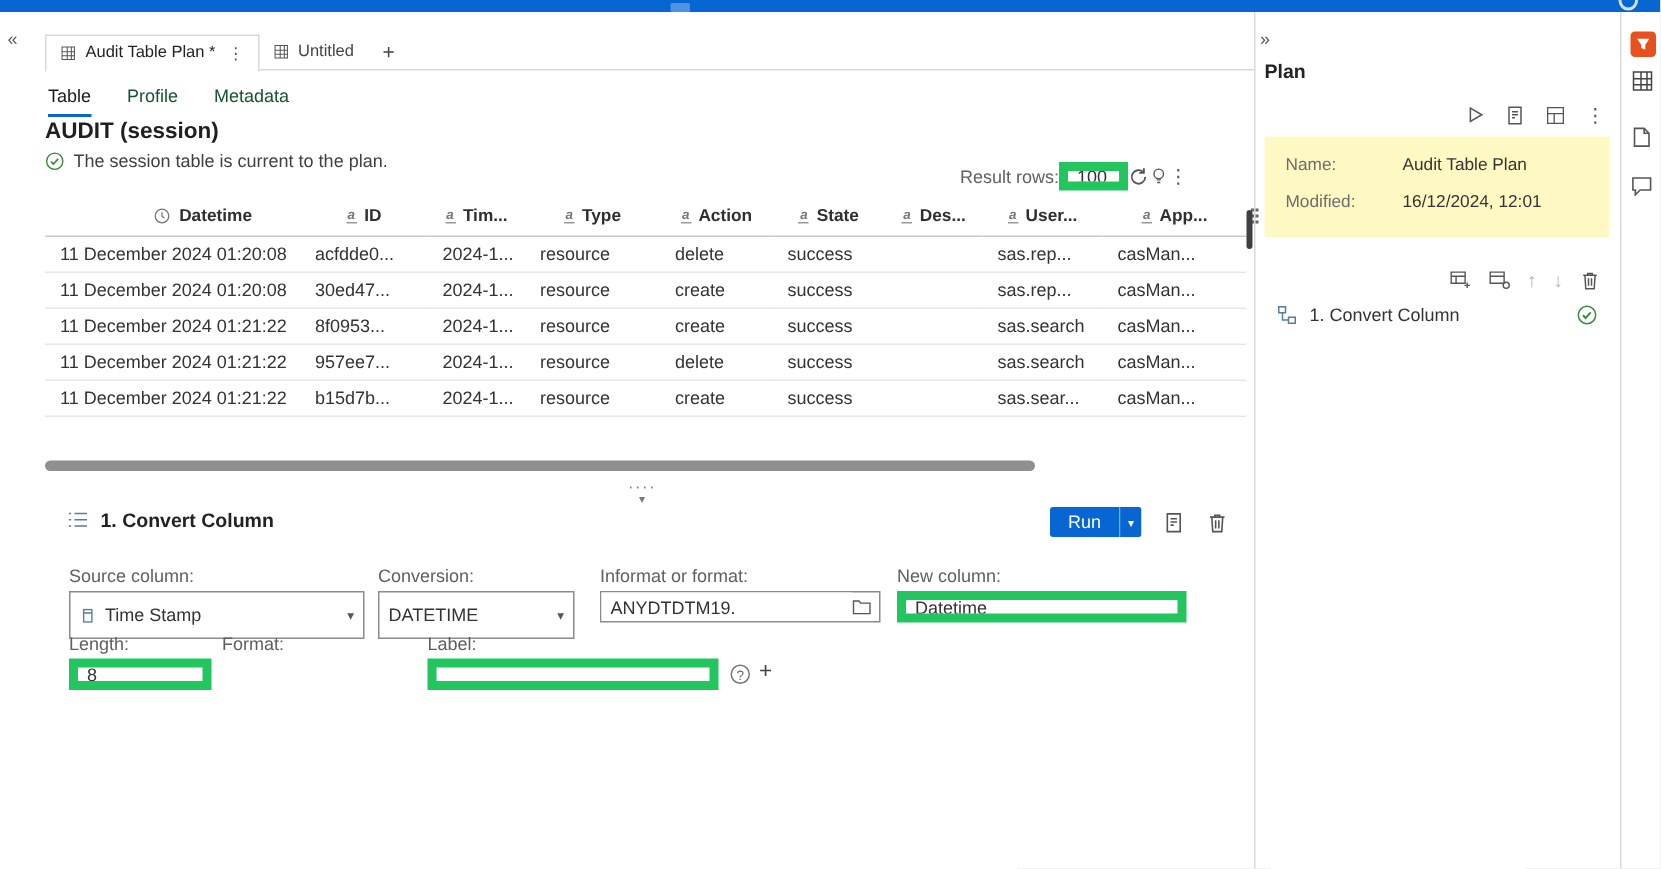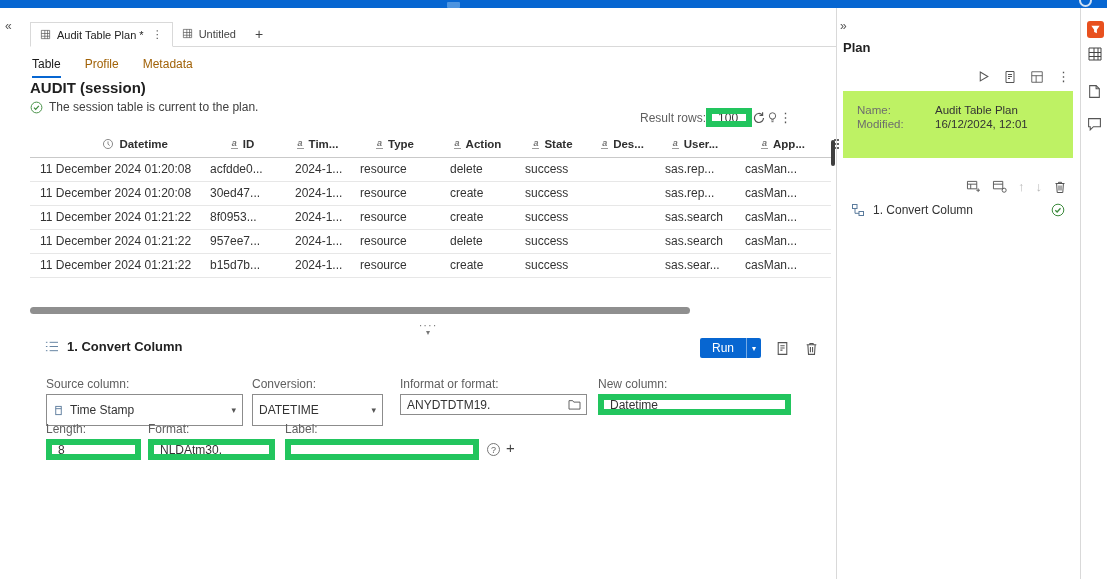--- a/index.html
+++ b/index.html
@@ -13,29 +13,29 @@
   
   .topbar{position:absolute;left:0;top:0;width:1107px;height:8px;background:#0766d1}
   .topbar-notch{position:absolute;left:447px;top:2px;width:13px;height:6px;background:#4d94e0;border-radius:1px}
   .topbar-help{position:absolute;left:1079px;top:-6px;width:13px;height:13px;border:2px solid #cfe0f4;border-radius:50%}
 
   .vdiv{position:absolute;top:8px;bottom:0;width:1px;background:#d9d9d9}
 
   .chev{font-size:12px;color:#555;line-height:14px}
 
   
-  .tabstrip{position:absolute;left:30px;top:22px;width:806px;height:25px;border-bottom:1px solid #d9d9d9;display:flex;align-items:flex-end}
+  .tabstrip{position:absolute;left:30px;top:22px;width:806px;height:25px;border-bottom:1px solid #d9d9d9;display:flex;align-items:center}
   .tab{display:flex;align-items:center;gap:6px;height:25px;padding:3px 9px;font-size:11px;color:#444}
   .tab.active{background:#fff;border:1px solid #d9d9d9;border-bottom-color:#fff;position:relative;top:1px;color:#222}
   .tab-menu{font-size:11px;color:#555;margin-left:2px}
   .add-tab{font-size:14px;color:#444;padding:0 10px;align-self:center}
 
   
   .subtabs{position:absolute;left:32px;top:57px;display:flex;gap:24px;font-size:12px}
-  .subtab{color:#a16207;padding-bottom:5px;border-bottom:2px solid transparent}
+  .subtab{color:#14532d;padding-bottom:5px;border-bottom:2px solid transparent}
   .subtab.active{color:#1a1a1a;border-bottom-color:#0766d1}
 
   .page-title{position:absolute;left:30px;top:79px;font-size:15px;font-weight:bold;color:#1f1f1f}
   .status-line{position:absolute;left:30px;top:100px;display:flex;align-items:center;gap:6px;font-size:12px;color:#404040}
 
   .resultrows{position:absolute;left:640px;top:108px;display:flex;align-items:center;}
   .lbl{font-size:12px;color:#5f5f5f}
   .tin{border:6px solid #22c55e;height:21px;font-size:12px;padding:0 6px;color:#333;background:#fff;font-family:inherit}
   .rr-input{width:46px;height:19px}
 
@@ -74,22 +74,22 @@
   .inputwrap{position:absolute;display:flex;align-items:center;border:1px solid #8c8c8c;background:#fff;height:21px;padding-right:5px}
   .inputwrap input{border:none;outline:none;flex:1;height:100%;font-size:12px;padding:0 6px;font-family:inherit;color:#333;min-width:0}
 
   .circle-q{display:inline-flex;align-items:center;justify-content:center;width:13px;height:13px;border:1px solid #777;
             border-radius:50%;font-size:9px;color:#666}
   .plus{font-size:15px;color:#444;line-height:14px}
 
   
   .plan-title{position:absolute;left:843px;top:40px;font-size:13px;font-weight:bold;color:#222}
   .plan-icons{position:absolute;left:977px;top:69px;display:flex;align-items:center;gap:13px}
-  .plan-card{position:absolute;left:843px;top:91px;width:230px;height:67px;background:#bef264;
-             display:grid;grid-template-columns:78px 1fr;align-content:start;row-gap:2px;padding:13px 14px;font-size:11.5px}
+  .plan-card{position:absolute;left:843px;top:91px;width:230px;height:67px;background:#fef9c3;
+             display:grid;grid-template-columns:78px 1fr;align-content:start;row-gap:13px;padding:13px 14px;font-size:11.5px}
   .plan-card .k{color:#6d6d6d}
   .plan-card .v{color:#333}
   .plan-tools{position:absolute;left:966px;top:179px;display:flex;align-items:center;gap:11px}
   .arrow-dis{font-size:13px;color:#b8b8b8}
   .plan-step{position:absolute;left:843px;top:197px;width:230px;height:26px;display:flex;align-items:center;gap:8px;padding:0 8px}
   .plan-step .s-lbl{font-size:12px;color:#333}
   .plan-step .s-check{margin-left:auto;display:inline-flex}
 
   
   .rail-orange{position:absolute;left:1087px;top:21px;width:17px;height:17px;background:#e8501e;border-radius:3px;
@@ -367,21 +367,20 @@
         </svg>
     </span>
   </div>
   <input class="tin abs" style="left: 598px; top: 394px; width: 193px;" data-interactable="true" value="Datetime">
 
   <div class="abs lbl" style="left:46px;top:422px" data-interactable="false">Length:</div>
   <div class="abs lbl" style="left:148px;top:422px" data-interactable="false">Format:</div>
   <div class="abs lbl" style="left:285px;top:422px" data-interactable="false">Label:</div>
 
   <input class="tin abs" style="left: 46px; top: 439px; width: 95px;" data-interactable="true" value="8">
-  <input class="tin abs" style="left: 148px; top: 439px; width: 127px;" data-interactable="true" value="NLDAtm30.">
   <input class="tin abs" style="left: 285px; top: 439px; width: 194px;" data-interactable="true" value="">
   <span class="circle-q abs" style="left:487px;top:443px" data-interactable="true">?</span>
   <span class="plus abs" style="left:506px;top:441px" data-interactable="true">+</span>
 
   <div class="plan-title" data-interactable="false">Plan</div>
   <div class="plan-icons" data-interactable="false">
     <span class="icobtn" data-interactable="true">
       <svg width="13" height="13" viewBox="0 0 14 14">
           <path d="M3.5 2.2l8.2 4.8-8.2 4.8z" fill="none" stroke="currentColor" stroke-width="1.1"></path>
         </svg>

